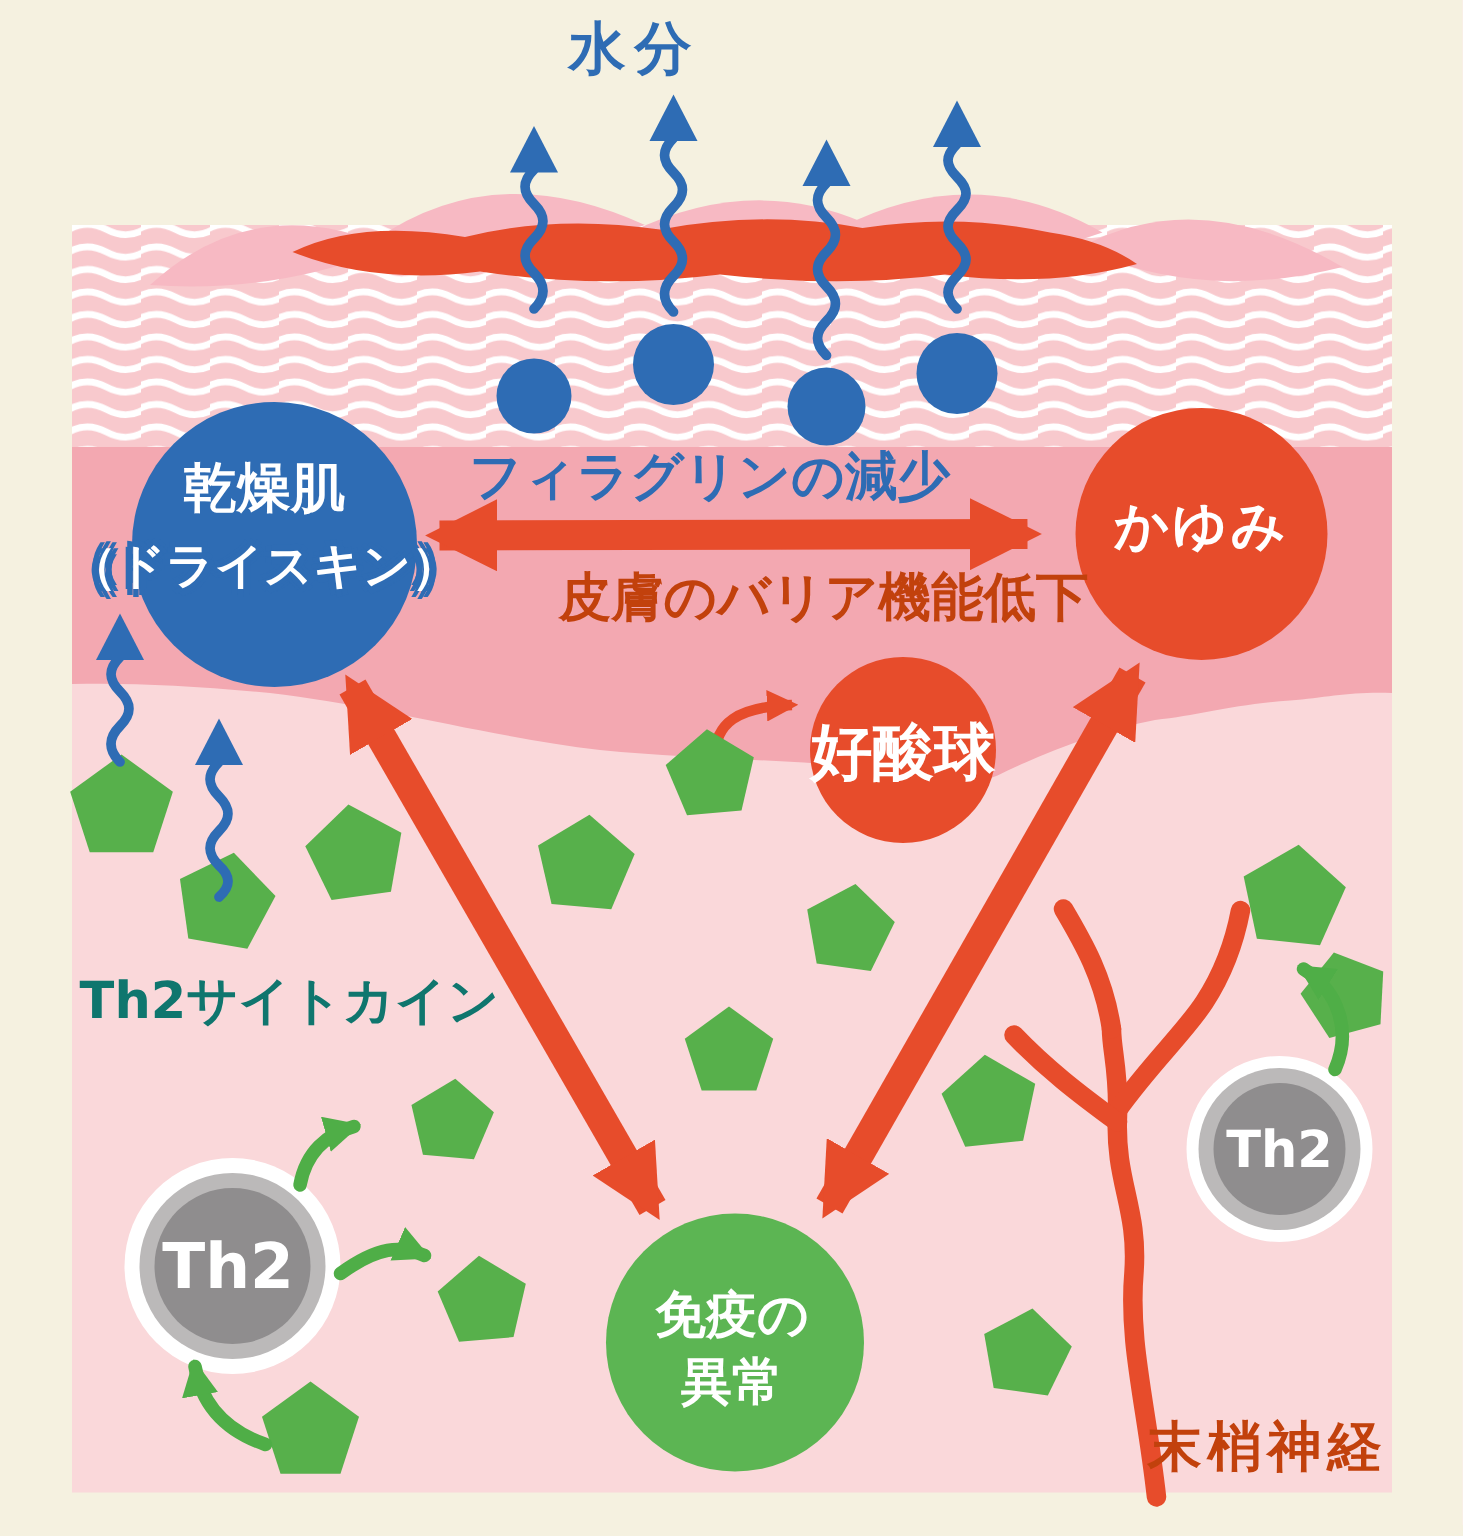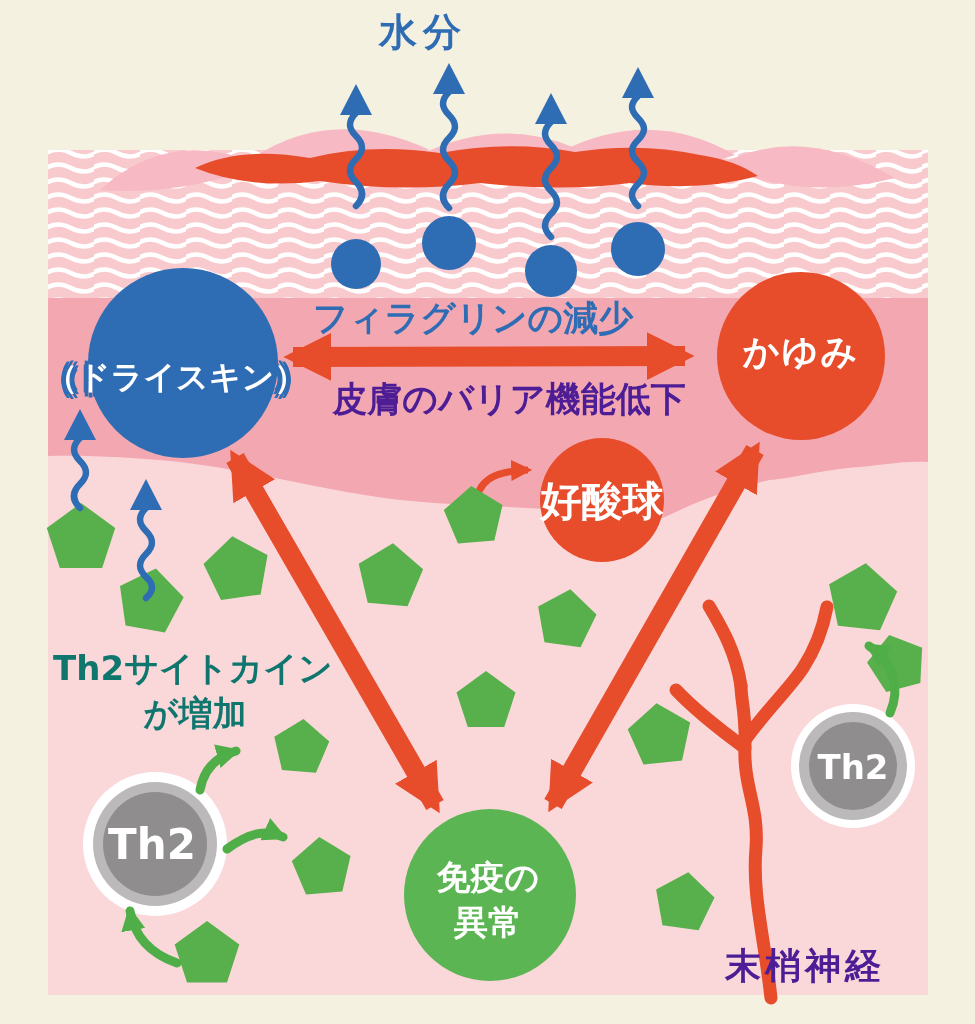--- a/index.html
+++ b/index.html
@@ -1,21 +1,21 @@
 <!DOCTYPE html>
 <html><head>
 <meta charset="utf-8">
 <style>
   html,body{margin:0;padding:0;}
   .stage{position:relative;width:975px;height:1024px;background:#F5F1E0;overflow:hidden;
          font-family:"DejaVu Sans",sans-serif;font-weight:700;}
   .stage svg{position:absolute;left:0;top:0;}
   .lbl{position:absolute;transform:translate(-50%,-50%);white-space:nowrap;line-height:1.3;text-align:center;}
   .blue-t{color:#2E6CB4;}
-  .red-t{color:#4c1d95;}
+  .red-t{color:#c2410c;margin-left:40px;}
   .green-t{color:#0f766e;}
   .white-t{color:#ffffff;}
   .outline-blue{text-shadow:-5px 0 0 #2E6CB4,5px 0 0 #2E6CB4,0 -5px 0 #2E6CB4,0 5px 0 #2E6CB4,
                 -4px -4px 0 #2E6CB4,4px -4px 0 #2E6CB4,-4px 4px 0 #2E6CB4,4px 4px 0 #2E6CB4;}
 </style>
 </head>
 <body>
 
 <div class="stage">
 
@@ -137,30 +137,30 @@
     <path d="M890,713 C901,688 893,661 869,646" marker-end="url(#mg)"></path>
   </g>
 </svg>
 
 <div class="lbl blue-t" style="left:423px;top:33px;font-size:38px;letter-spacing:6px;">水分</div>
 
 <div class="lbl blue-t" style="left:473px;top:319px;font-size:35px;">フィラグリンの減少</div>
 
 <div class="lbl red-t" style="left:509px;top:400px;font-size:35px;">皮膚のバリア機能低下</div>
 
+<div class="lbl white-t" style="left:176px;top:327px;font-size:36px;">乾燥肌</div>
 <div class="lbl white-t outline-blue" style="left:176px;top:378px;font-size:32px;">（ドライスキン）</div>
 
 <div class="lbl white-t" style="left:801px;top:352px;font-size:36px;letter-spacing:2px;">かゆみ</div>
 
 <div class="lbl white-t" style="left:602px;top:502px;font-size:41px;">好酸球</div>
 
 <div class="lbl white-t" style="left:488px;top:877px;font-size:34px;">免疫の</div>
 <div class="lbl white-t" style="left:488px;top:922px;font-size:34px;">異常</div>
 
 <div class="lbl green-t" style="left:193px;top:668px;font-size:34px;">Th2サイトカイン</div>
-<div class="lbl green-t" style="left:195px;top:713px;font-size:34px;">が増加</div>
 
 <div class="lbl white-t" style="left:152px;top:845px;font-size:42px;">Th2</div>
 <div class="lbl white-t" style="left:853px;top:767px;font-size:34px;">Th2</div>
 
 <div class="lbl red-t" style="left:805px;top:966px;font-size:36px;letter-spacing:4px;">末梢神経</div>
 
 </div>
 
 </body></html>

